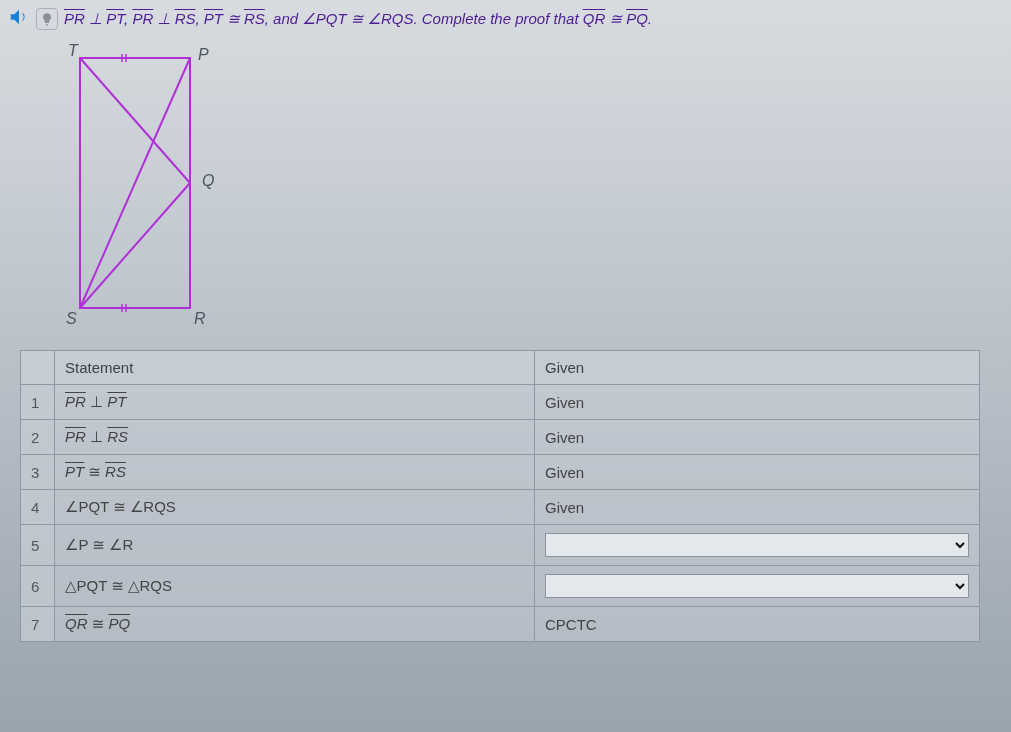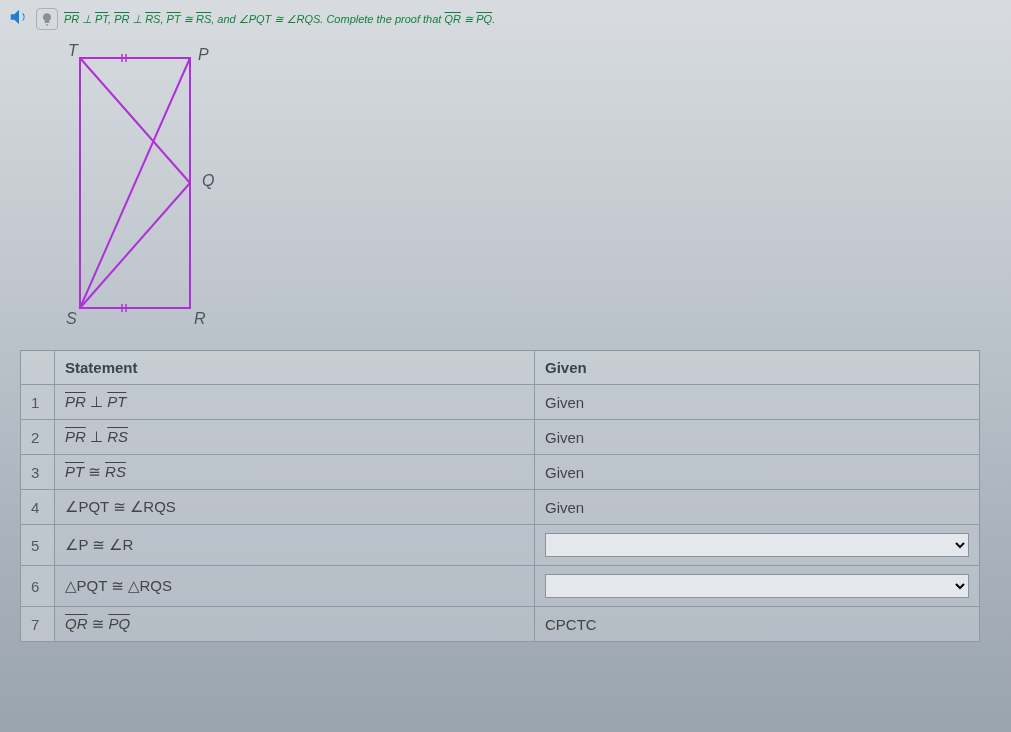--- a/index.html
+++ b/index.html
@@ -29,22 +29,22 @@
       border-radius: 4px;
       width: 22px;
       height: 22px;
       display: flex;
       align-items: center;
       justify-content: center;
       font-size: 13px;
       flex-shrink: 0;
     }
     .problem-text {
-      font-size: 11px;
-      color: #15803d;
+      font-size: 15px;
+      color: #4c1d95;
       font-style: italic;
     }
     .overline { text-decoration: overline; font-style: italic;}
     .figure {
       margin: 10px 0 10px 60px;
       position: relative;
       width: 220px;
       height: 290px;
     }
     .figure svg { display:block;}
@@ -57,21 +57,21 @@
       font-size: 15px;
     }
     table.proof th, table.proof td {
       border: 1px solid #8f99a3;
       padding: 8px 10px;
       text-align: left;
       vertical-align: middle;
     }
     table.proof th {
       background: rgba(200,207,214,0.55);
-      font-weight: bold;
+      font-weight: normal;
       color: #3b434b;
     }
     .rownum {
       width: 34px;
       text-align: center;
       background: rgba(195,202,210,0.55);
       color: #505860;
     }
     .stmt-col { width: 480px; }
     .reason-select {

